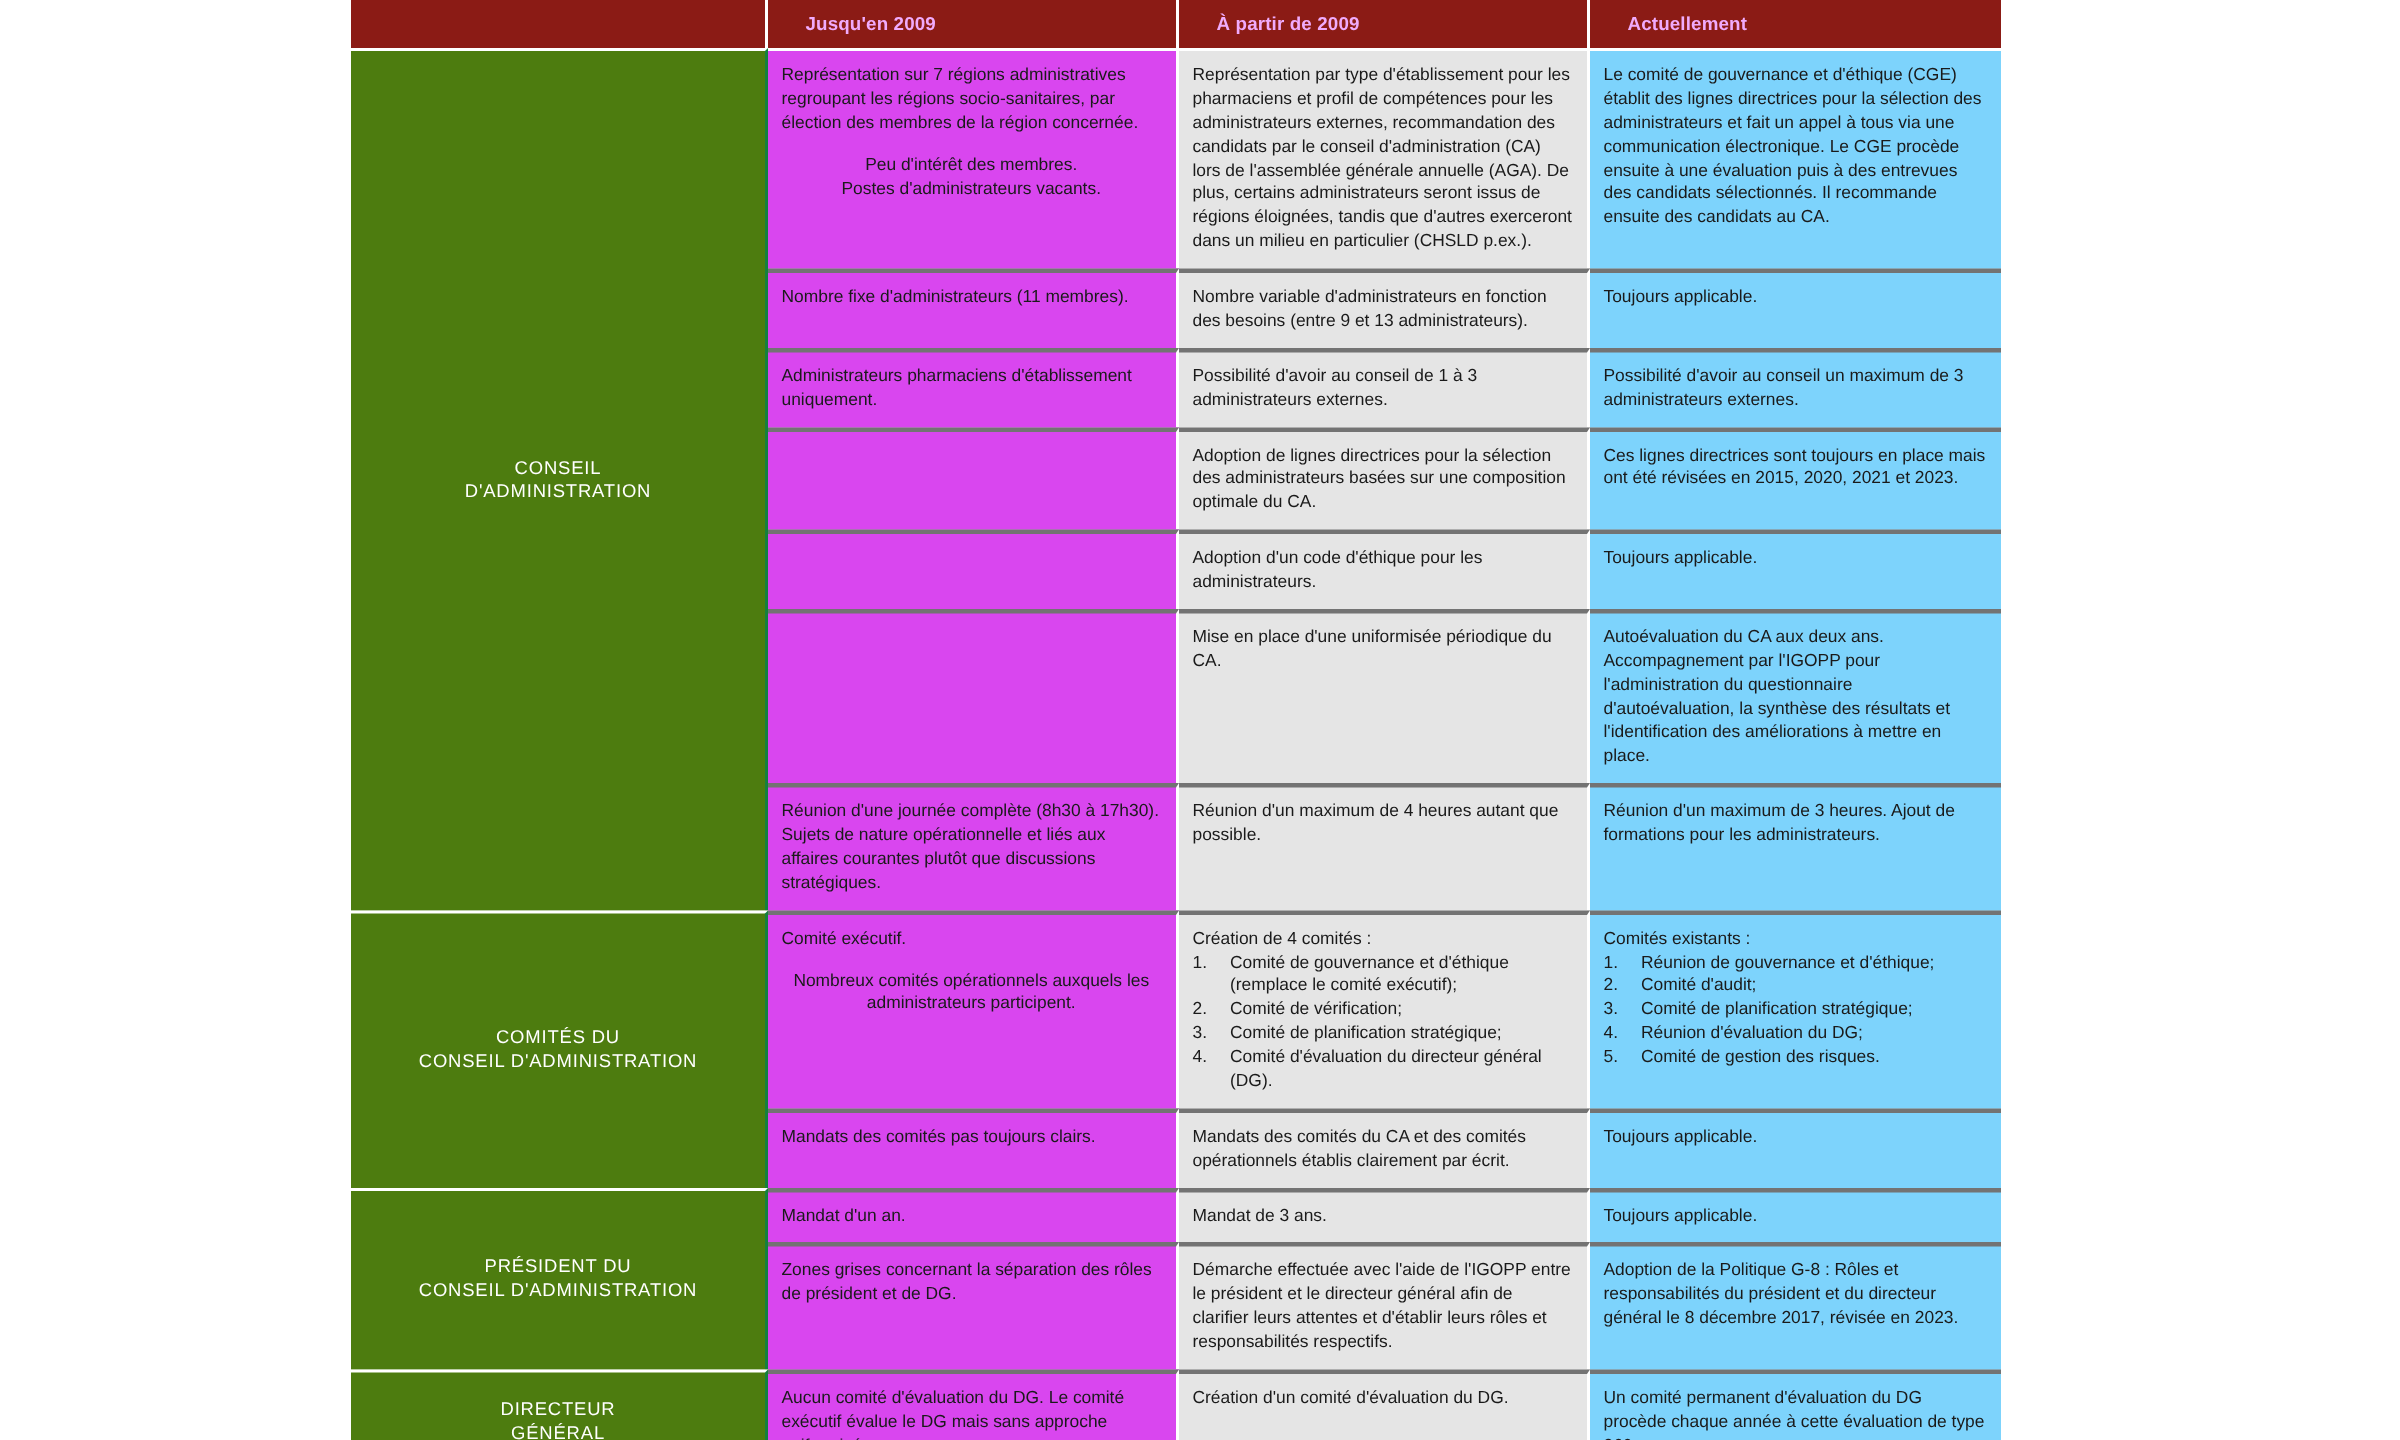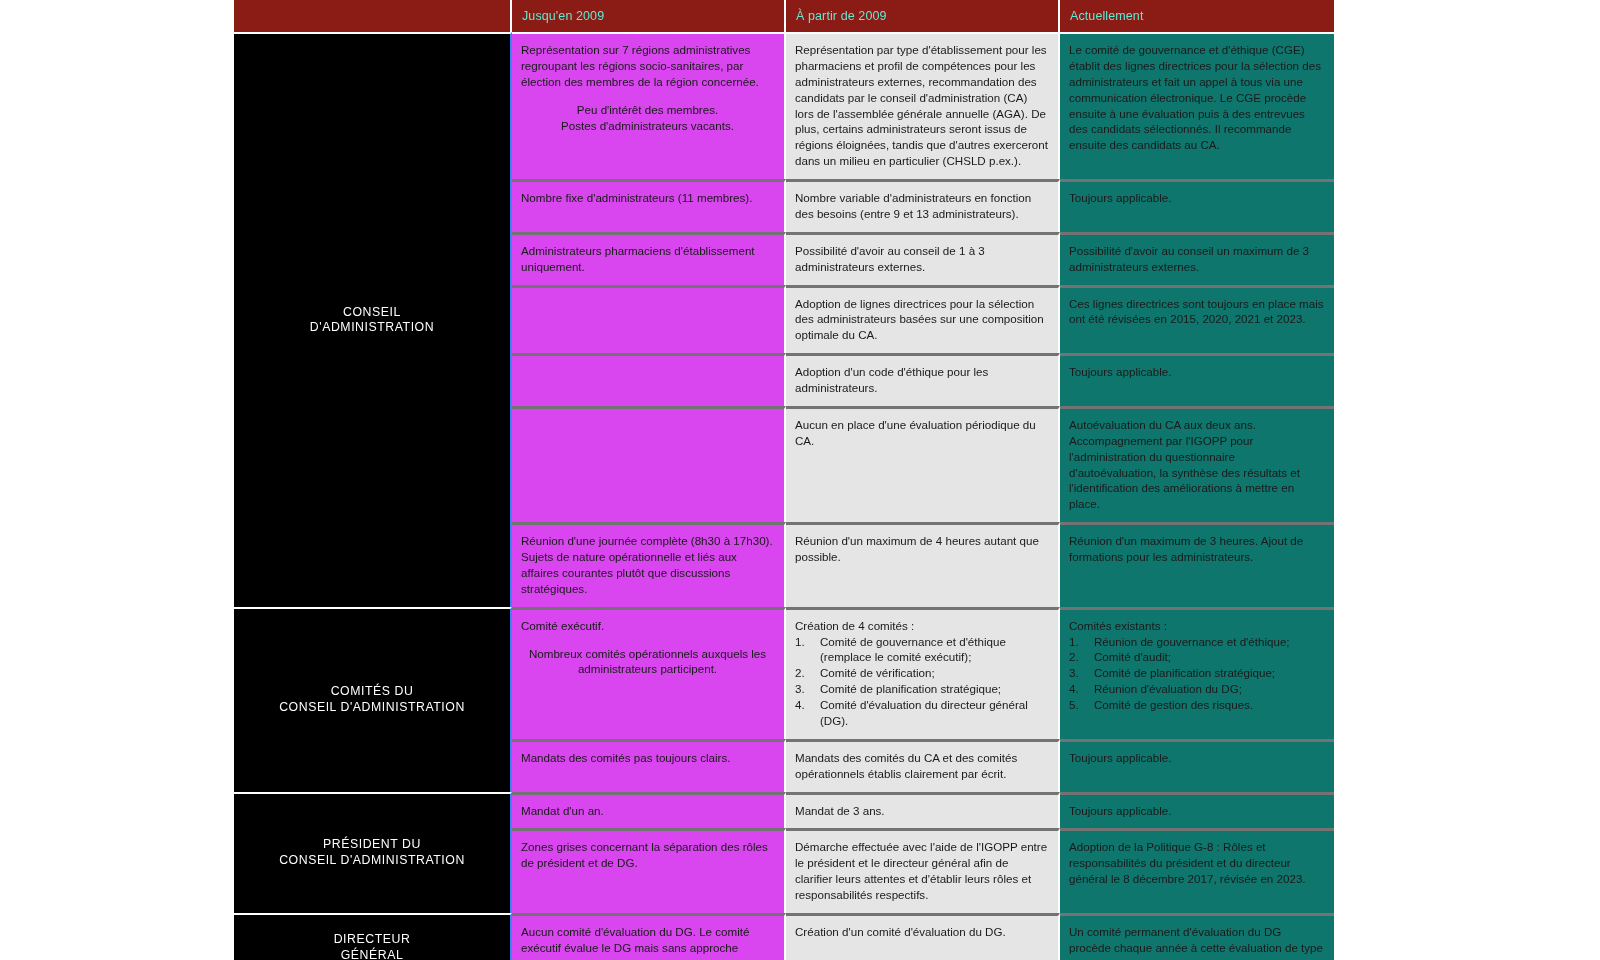--- a/index.html
+++ b/index.html
@@ -23,64 +23,64 @@
   table.gov-table {
     border-collapse: separate;
     border-spacing: 0;
     width: 1100px;
     table-layout: fixed;
   }
 
   
   thead th {
     background: #8b1b15;
-    color: #5eead4;
+    color: #f0abfc;
     font-size: 12.5px;
-    font-weight: normal;
+    font-weight: bold;
     text-align: left;
     vertical-align: middle;
-    padding: 7px 9px 8px 10px;
+    padding: 7px 9px 8px 25px;
     height: 17px;
     border-right: 2px solid #ffffff;
     letter-spacing: 0.1px;
   }
   thead th.th-corner {
     background: #8b1b15;
     border-right: 2px solid #ffffff;
   }
   thead th.last { border-right: none; }
 
   
   td.cat {
-    background: #000000;
+    background: #4d7c0f;
     color: #ffffff;
     font-size: 12.3px;
     font-weight: normal;
     text-align: center;
     vertical-align: middle;
     letter-spacing: 0.55px;
     line-height: 1.28;
     border-top: 2px solid #ffffff;
-    border-right: 2px solid #3b82f6;
+    border-right: 2px solid #15803d;
     padding: 4px 6px;
   }
   td.cat .catline { display: block; white-space: nowrap; }
 
   
   td.c1, td.c2, td.c3 {
     vertical-align: top;
     font-size: 11.6px;
     line-height: 1.37;
     color: #1a1a1a;
     padding: 8px 10px 10px 9px;
     border-top: 3px solid #737373;
   }
   td.c1 { background: #d946ef; border-right: 2px solid #ffffff; }
   td.c2 { background: #e5e5e5; border-right: 2px solid #ffffff; }
-  td.c3 { background: #0f766e; }
+  td.c3 { background: #7dd3fc; }
 
   
   tr.firstrow td { border-top: 2px solid #ffffff; }
 
   p.para { margin: 0 0 0 0; }
   p.para + p.para { margin-top: 12px; text-align: center; }
 
   ol.numlist {
     margin: 0;
     padding: 0 0 0 0;
@@ -182,21 +182,21 @@
           </td>
           <td class="c3">
             <p class="para">Toujours applicable.</p>
           </td>
         </tr>
         <tr>
           <td class="c1">
             <p class="para"></p>
           </td>
           <td class="c2">
-            <p class="para">Aucun en place d'une évaluation périodique du CA.</p>
+            <p class="para">Mise en place d'une uniformisée périodique du CA.</p>
           </td>
           <td class="c3">
             <p class="para">Autoévaluation du CA aux deux ans. Accompagnement par l'IGOPP pour l'administration du questionnaire d'autoévaluation, la synthèse des résultats et l'identification des améliorations à mettre en place.</p>
           </td>
         </tr>
         <tr>
           <td class="c1">
             <p class="para">Réunion d'une journée complète (8h30 à 17h30). Sujets de nature opérationnelle et liés aux affaires courantes plutôt que discussions stratégiques.</p>
           </td>
           <td class="c2">

